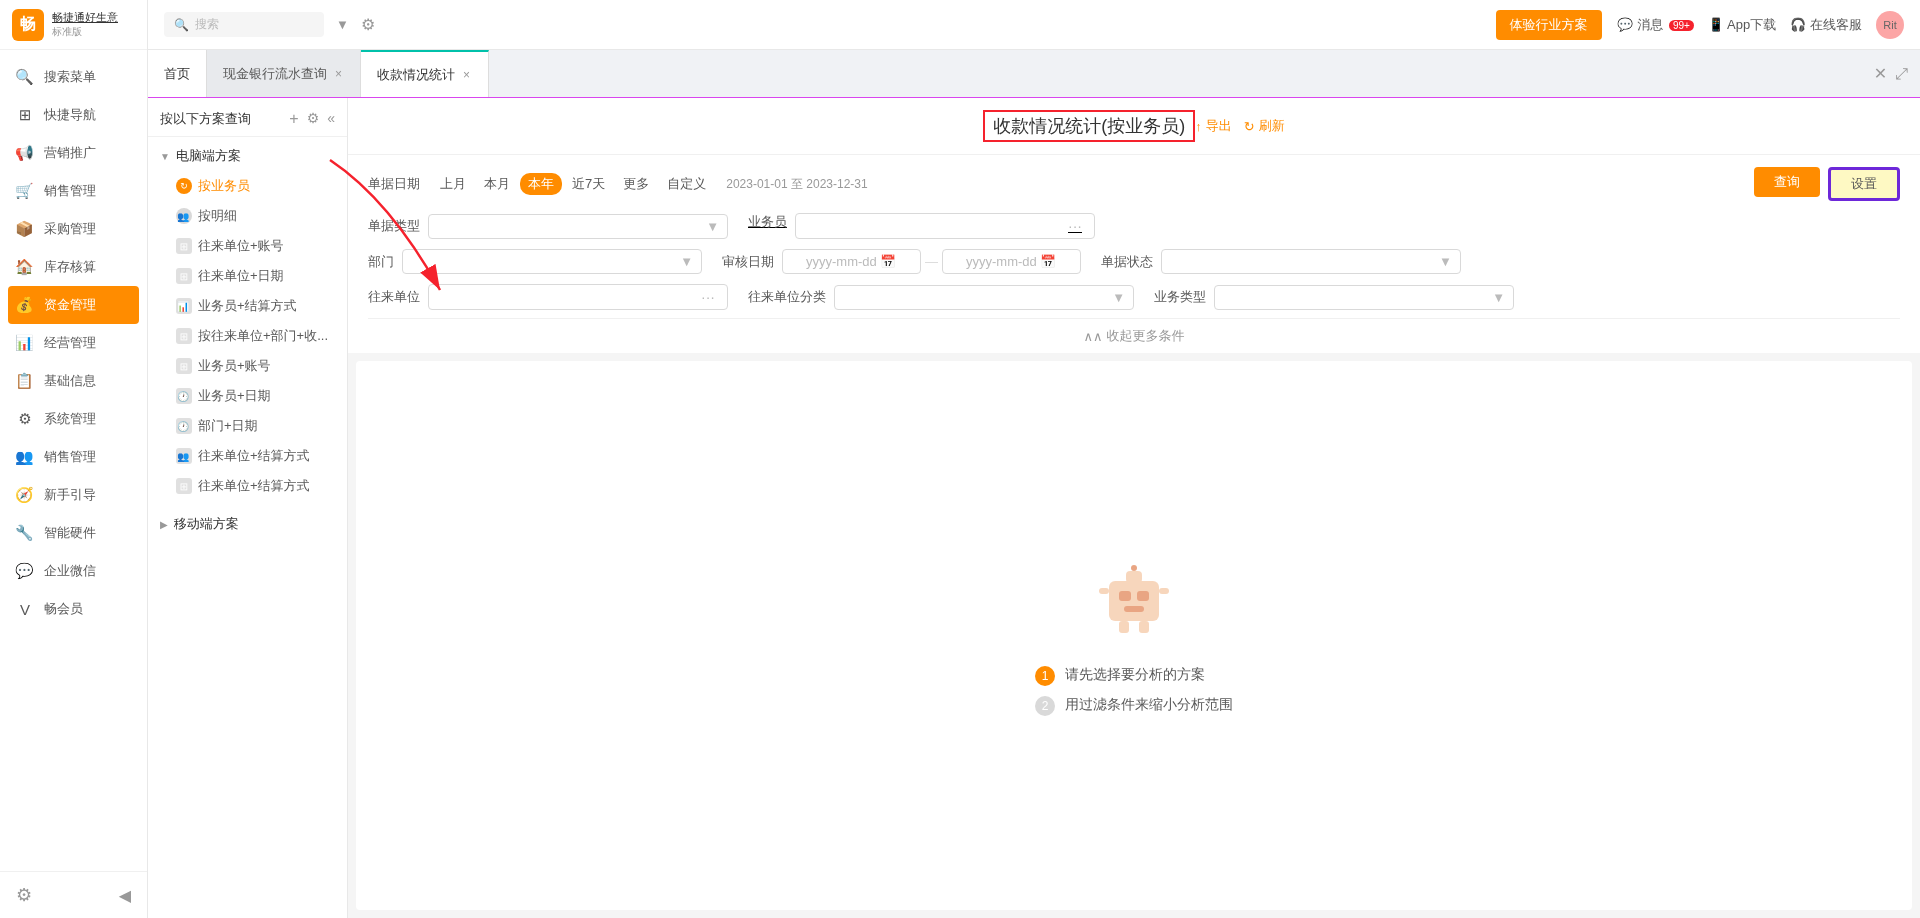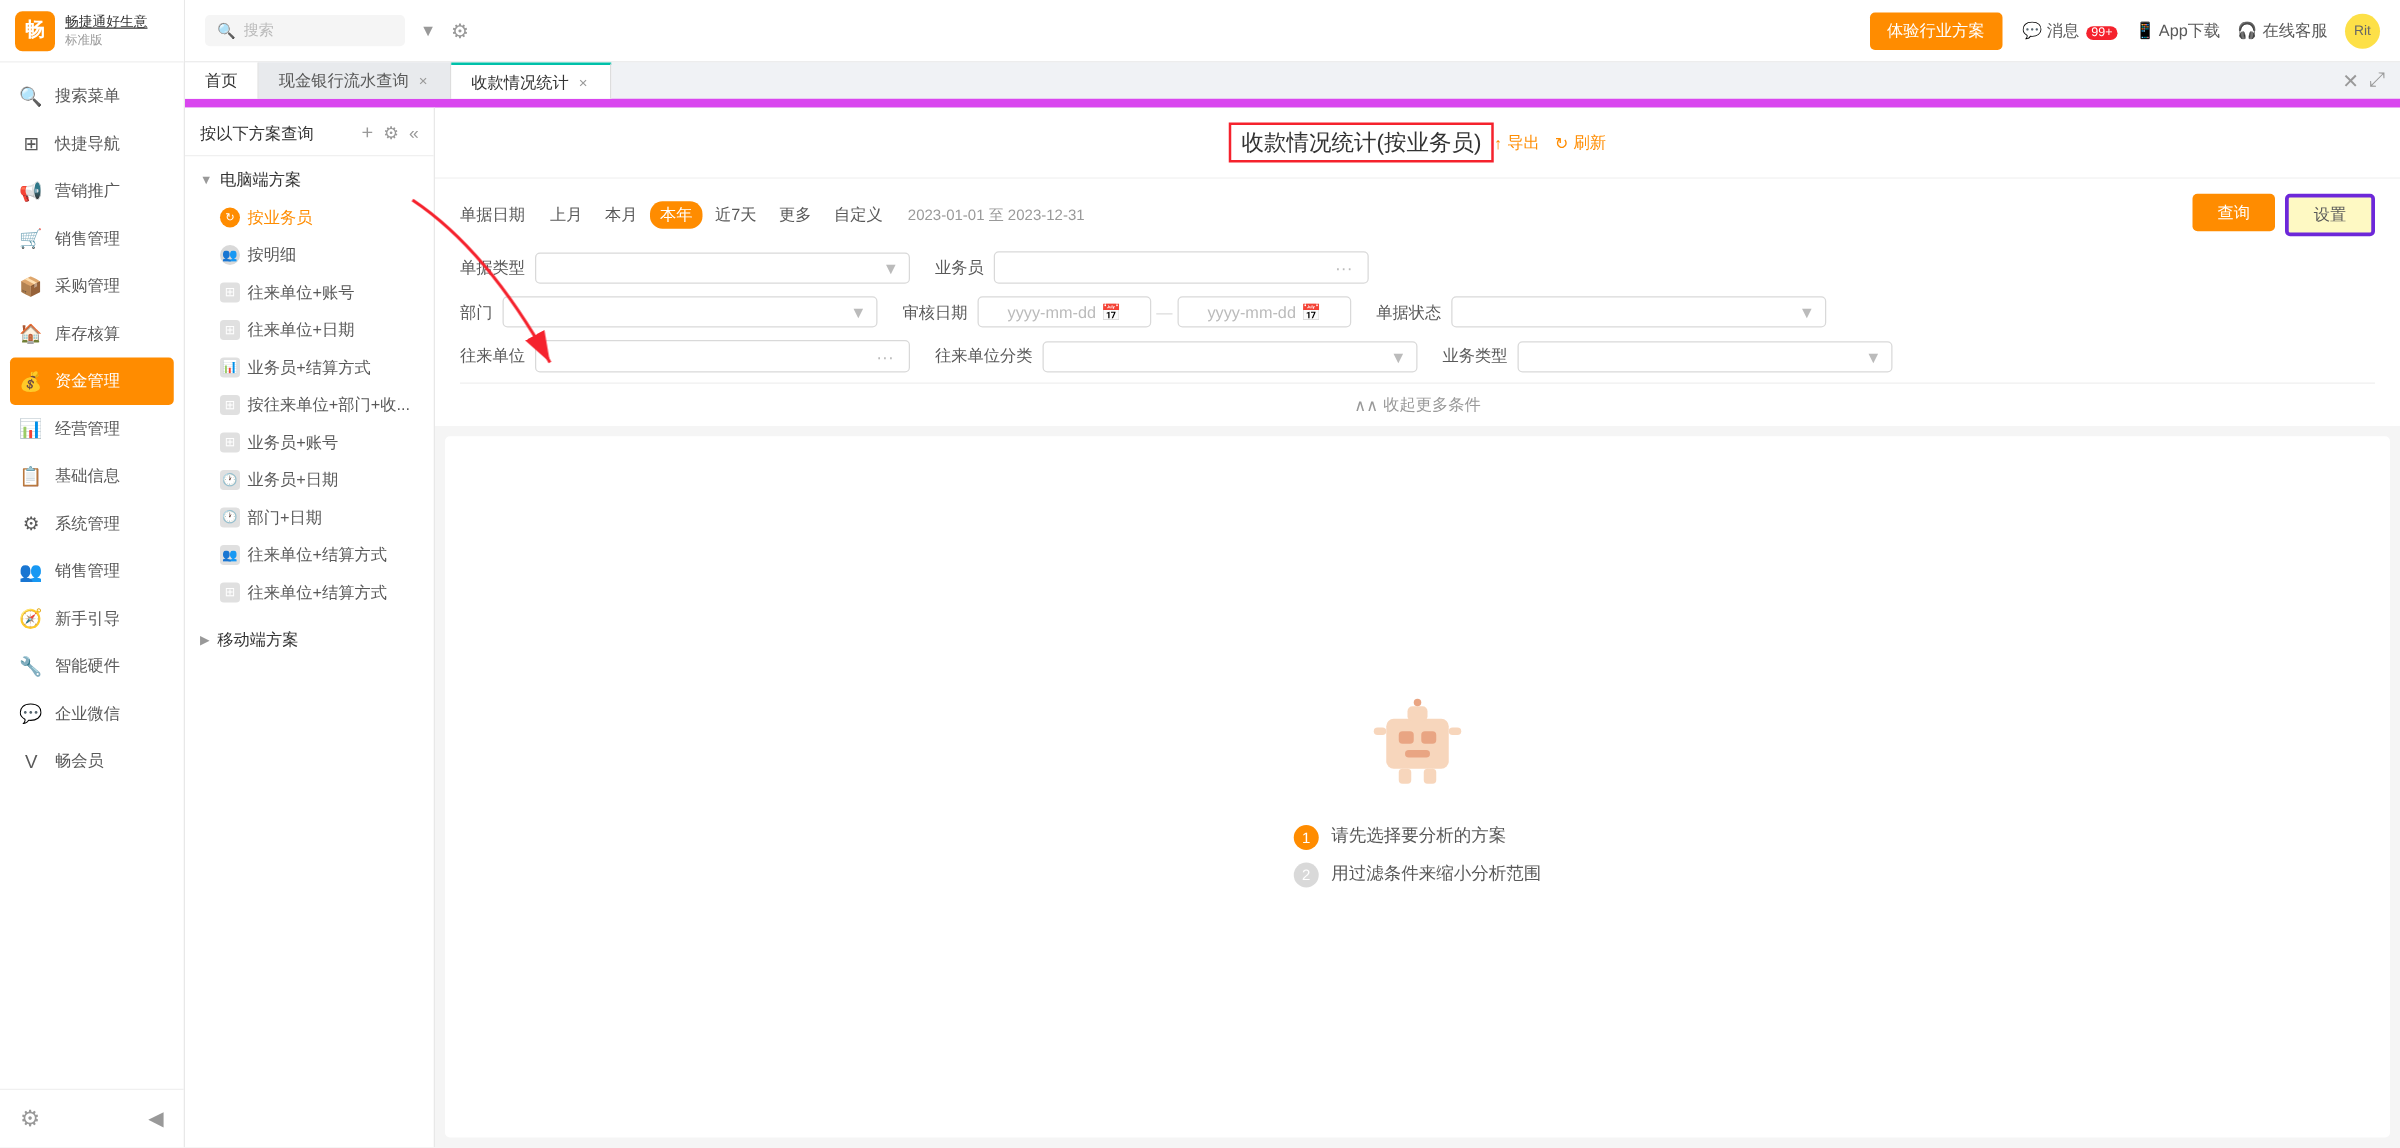--- a/index.html
+++ b/index.html
@@ -22,21 +22,21 @@
     .topbar { height: 50px; background: #fff; display: flex; align-items: center; padding: 0 16px; border-bottom: 1px solid #e8e8e8; justify-content: space-between; }
     .topbar-left { display: flex; align-items: center; gap: 12px; }
     .topbar-search { display: flex; align-items: center; background: #f5f5f5; border-radius: 4px; padding: 4px 10px; gap: 6px; color: #bbb; font-size: 12px; min-width: 160px; }
     .topbar-right { display: flex; align-items: center; gap: 16px; }
     .trial-btn { background: #ff8c00; color: white; border: none; border-radius: 4px; padding: 6px 14px; font-size: 13px; cursor: pointer; }
     .topbar-icon-group { display: flex; align-items: center; gap: 14px; color: #595959; font-size: 13px; }
     .badge-red { background: #f5222d; color: white; border-radius: 8px; padding: 0 4px; font-size: 10px; margin-left: 2px; }
     .user-avatar { width: 28px; height: 28px; border-radius: 50%; background: #d9d9d9; }
 
     
-    .tabbar { height: 36px; background: #f0f2f5; display: flex; align-items: stretch; border-bottom: 7px solid #d946ef; }
+    .tabbar { height: 48px; background: #f0f2f5; display: flex; align-items: stretch; border-bottom: 1px solid #d946ef; }
     .tab { display: flex; align-items: center; padding: 0 16px; gap: 6px; cursor: pointer; font-size: 13px; color: #595959; border-right: 1px solid #ddd; background: #e8eaed; }
     .tab.home { background: #fff; color: #333; border-bottom: none; }
     .tab.active { background: #fff; color: #333; border-bottom: none; border-top: 2px solid #00c1aa; }
     .tab-close { font-size: 12px; color: #999; cursor: pointer; padding: 0 2px; }
     .tabbar-actions { margin-left: auto; display: flex; align-items: center; padding: 0 12px; gap: 8px; }
     .tabbar-action-btn { background: none; border: none; cursor: pointer; color: #999; font-size: 16px; }
 
     
     .content { flex: 1; display: flex; overflow: hidden; }
 
@@ -185,21 +185,21 @@
         <span style="cursor:pointer;position:relative;">
           💬 <span>消息</span>
           <span class="badge-red">99+</span>
         </span>
         <span style="cursor:pointer;">
           📱 <span>App下载</span>
         </span>
         <span style="cursor:pointer;">
           🎧 <span>在线客服</span>
         </span>
-        <div class="user-avatar" style="background:#fde047;display:flex;align-items:center;justify-content:center;font-size:11px;color:#666;">
+        <div class="user-avatar" style="background:#fca5a5;display:flex;align-items:center;justify-content:center;font-size:11px;color:#666;">
           <span>Rit</span>
         </div>
       </div>
     </div>
   </div>
 
   <div class="tabbar">
     <div class="tab home">
       <span>首页</span>
     </div>
@@ -328,21 +328,21 @@
         </div>
 
         <div style="display:flex;align-items:center;gap:20px;margin-bottom:10px;">
           <div style="display:flex;align-items:center;gap:8px;">
             <span style="color:#595959;font-size:13px;">单据类型</span>
             <div class="select-box wide">
               <span class="placeholder"></span>
               <span class="chevron">▼</span>
             </div>
           </div>
-          <div style="display:flex;align-items:center;gap:8px;">
+          <div style="display:flex;gap:8px;text-decoration:underline;">
             <span style="color:#595959;font-size:13px;">业务员</span>
             <div class="select-box wide">
               <span class="placeholder"></span>
               <span class="dots-btn">···</span>
             </div>
           </div>
         </div>
 
         <div style="display:flex;align-items:center;gap:20px;margin-bottom:10px;">
           <div style="display:flex;align-items:center;gap:8px;">

